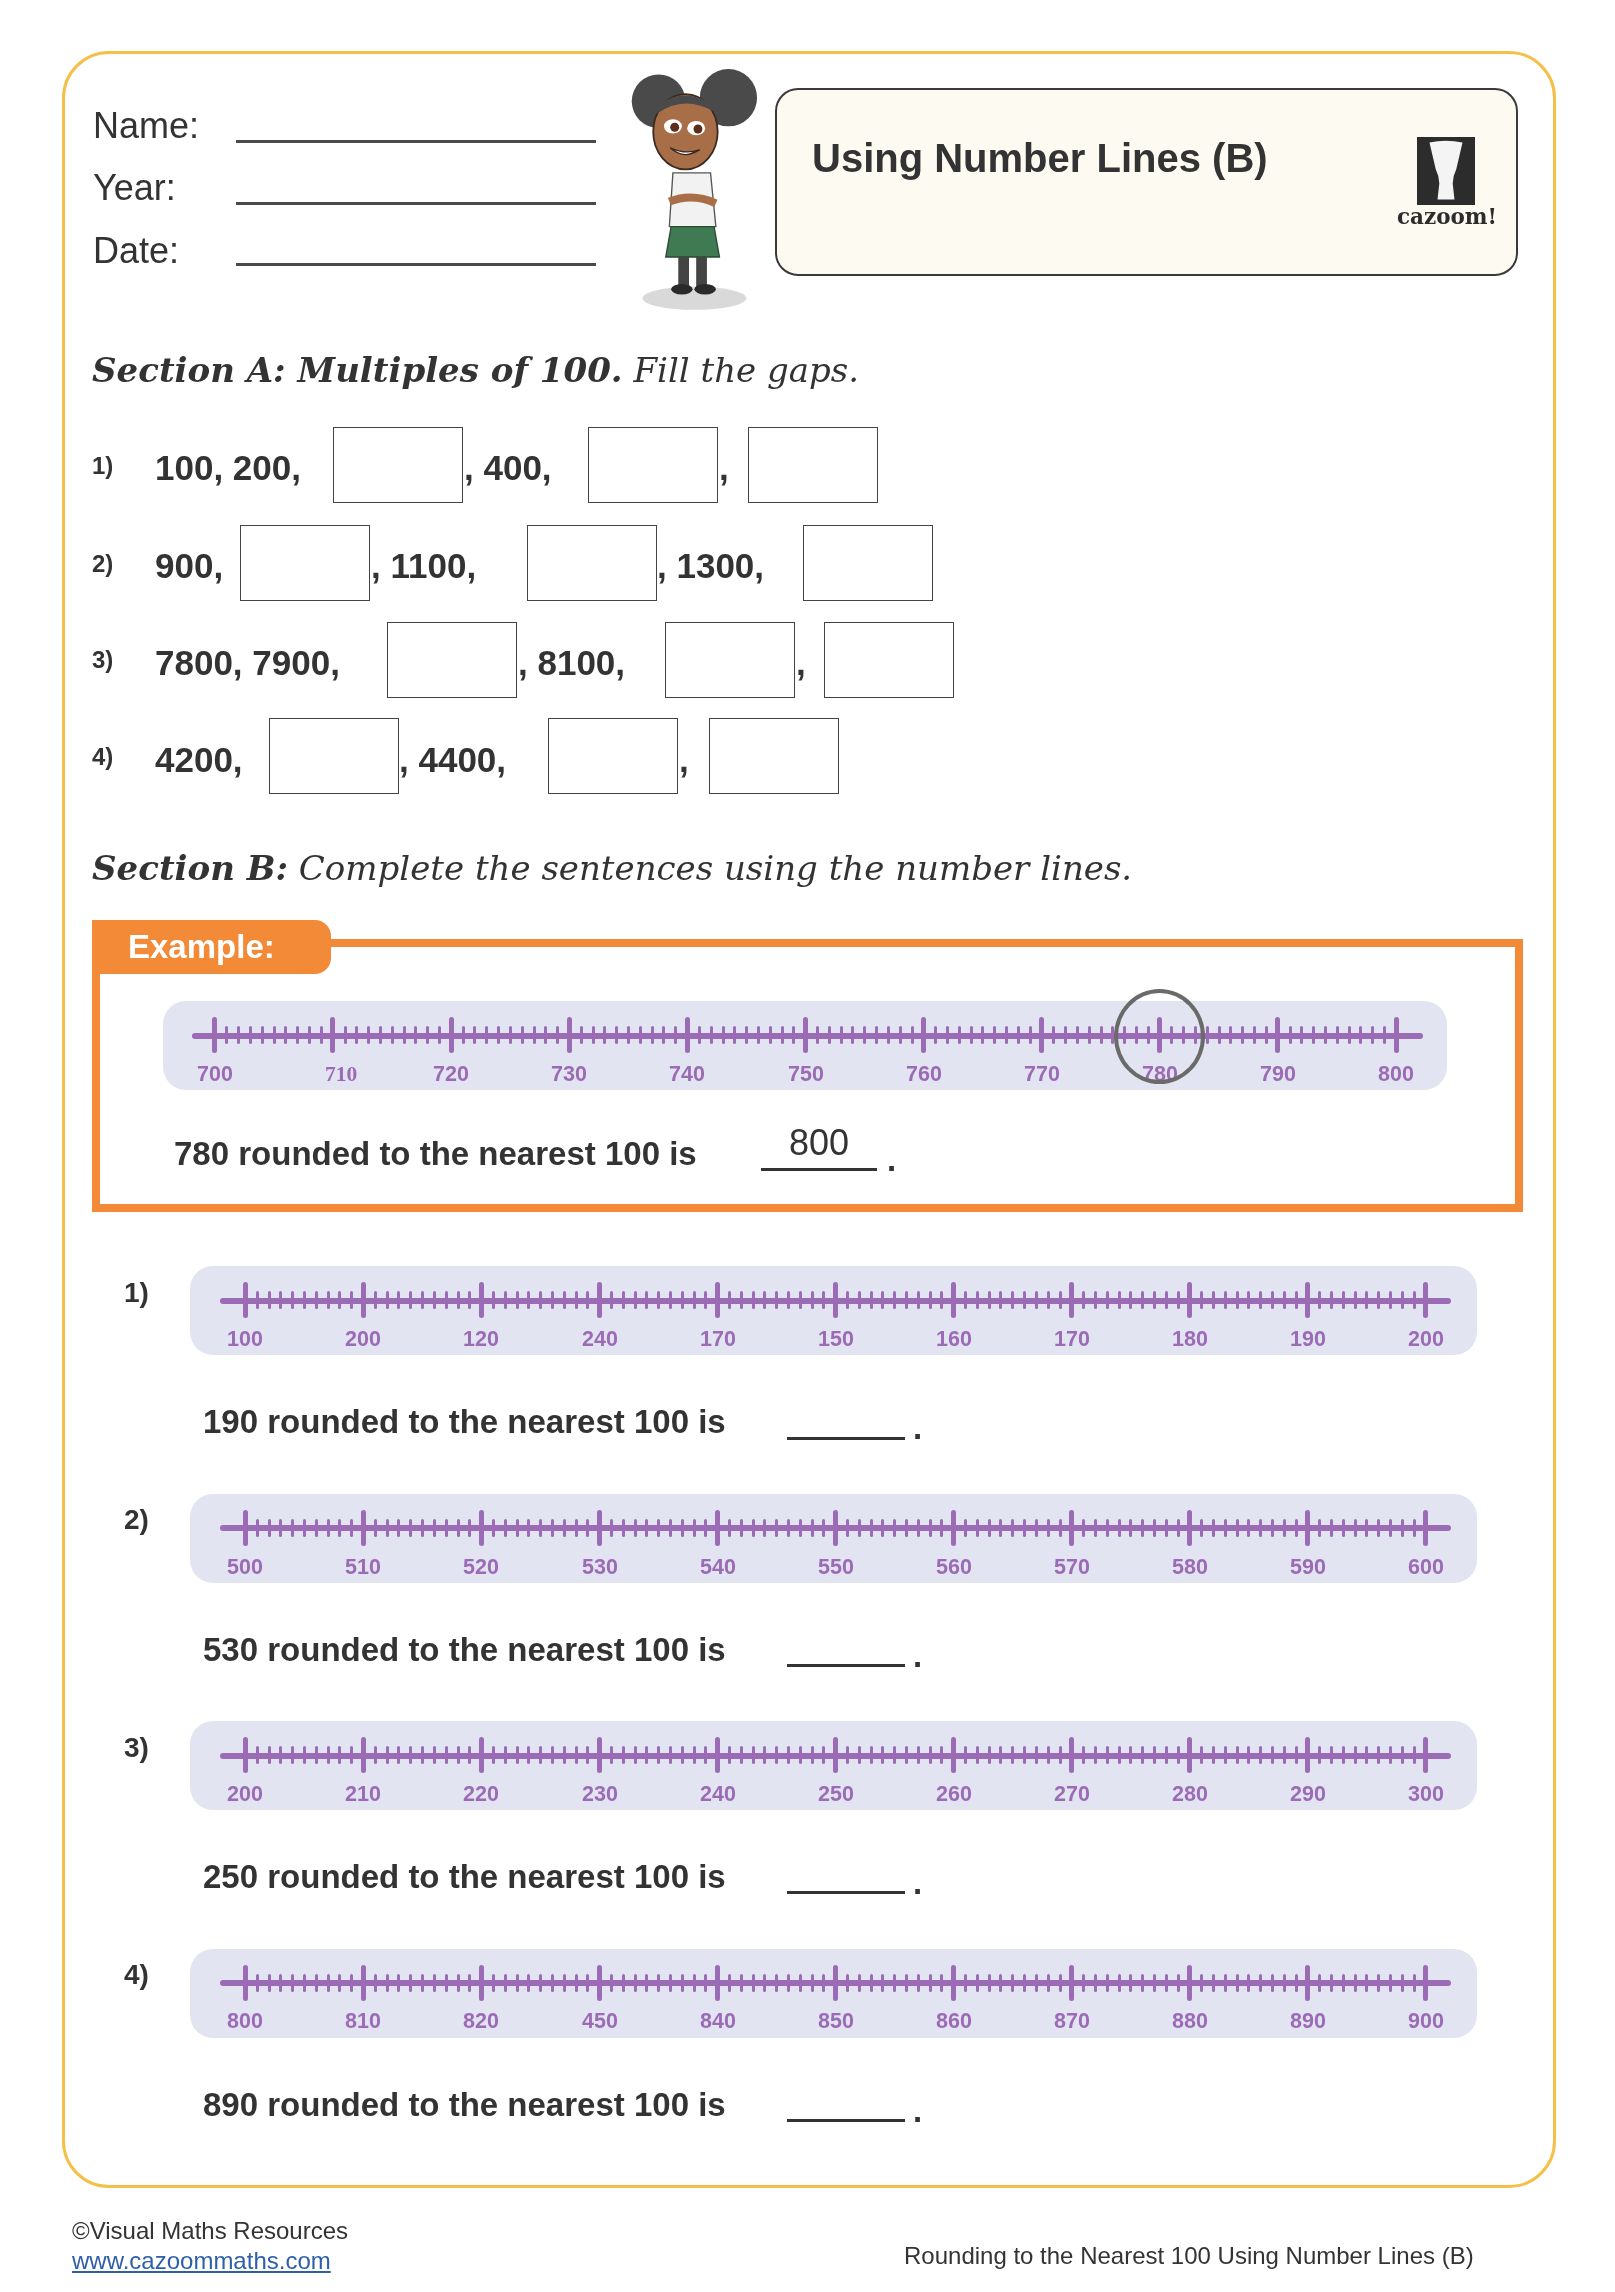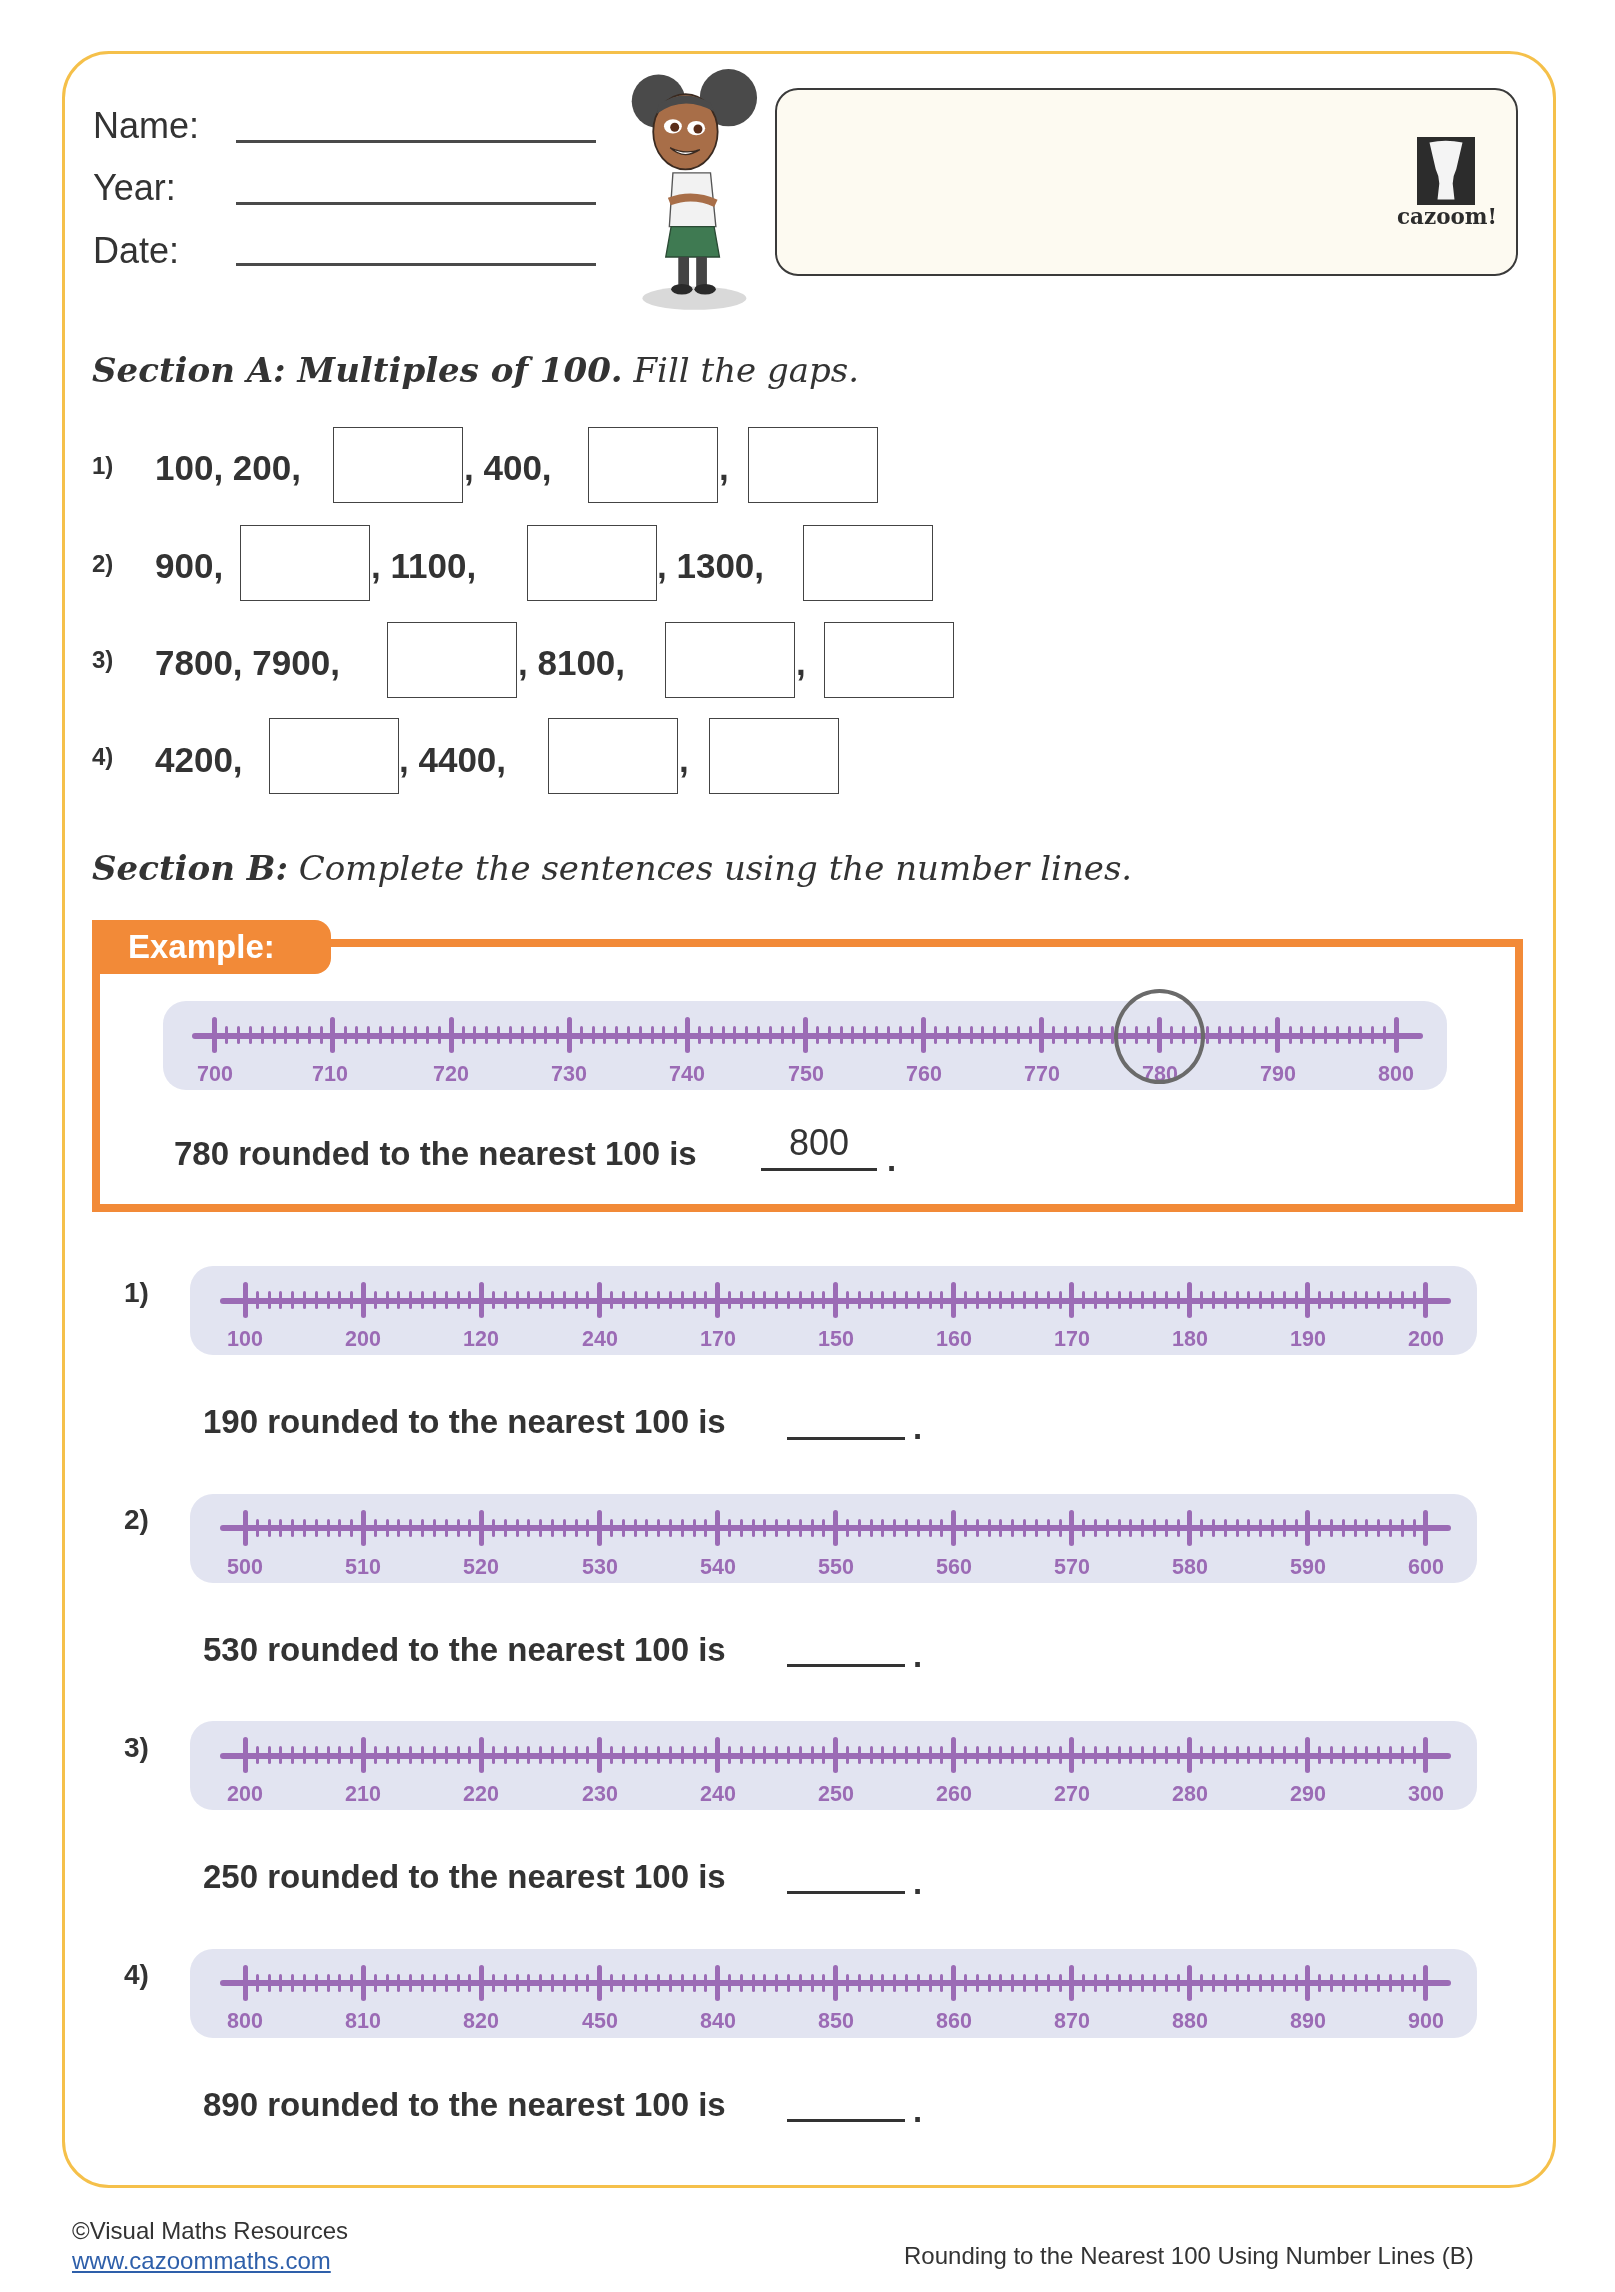--- a/index.html
+++ b/index.html
@@ -62,20 +62,21 @@
   <path d="M54 150 Q80 140 106 152" stroke="#a86e48" stroke-width="9" fill="none"></path>
   <path d="M56 178 L104 178 L110 212 L50 212 Z" fill="#3f7a52" stroke="#2a4a34" stroke-width="1.5"></path>
   <rect x="64" y="212" width="12" height="34" fill="#444"></rect>
   <rect x="84" y="212" width="12" height="34" fill="#444"></rect>
   <ellipse cx="68" cy="248" rx="12" ry="6" fill="#2a2a2a"></ellipse>
   <ellipse cx="94" cy="248" rx="12" ry="6" fill="#2a2a2a"></ellipse>
 </svg>
 
 <div class="abs title-box"></div>
 <div class="abs title-text">
+  <div>Using Number Lines (B)</div>
 </div>
 <div class="abs logo">
   <svg width="58" height="68" viewBox="0 0 65 76">
     <path d="M14 6 Q32 2 51 6 L44 36 Q40 44 40 52 L42 70 L23 70 L25 52 Q25 44 21 36 Z" fill="#f4f4f4"></path>
   </svg>
 </div>
 <div class="abs logo-text">cazoom!</div>
 
 <div class="abs section-head" style="left:92px;top:353px;">
   <b>Section A:  Multiples of 100.</b><span> Fill the gaps.</span>
@@ -127,21 +128,21 @@
     <div class="abs tick-minor" style="left:225px;top:1026px;"></div>
     <div class="abs tick-minor" style="left:237px;top:1026px;"></div>
     <div class="abs tick-minor" style="left:249px;top:1026px;"></div>
     <div class="abs tick-minor" style="left:261px;top:1026px;"></div>
     <div class="abs tick-minor" style="left:273px;top:1026px;"></div>
     <div class="abs tick-minor" style="left:284px;top:1026px;"></div>
     <div class="abs tick-minor" style="left:296px;top:1026px;"></div>
     <div class="abs tick-minor" style="left:308px;top:1026px;"></div>
     <div class="abs tick-minor" style="left:320px;top:1026px;"></div>
     <div class="abs tick-major" style="left:330px;top:1017px;"></div>
-    <div class="abs tick-label" style="left:330px;top:1064px;">710</div>
+    <div class="abs tick-label" style="left:341px;top:1064px;font-family:Liberation Serif, serif;">710</div>
     <div class="abs tick-minor" style="left:344px;top:1026px;"></div>
     <div class="abs tick-minor" style="left:355px;top:1026px;"></div>
     <div class="abs tick-minor" style="left:367px;top:1026px;"></div>
     <div class="abs tick-minor" style="left:379px;top:1026px;"></div>
     <div class="abs tick-minor" style="left:391px;top:1026px;"></div>
     <div class="abs tick-minor" style="left:403px;top:1026px;"></div>
     <div class="abs tick-minor" style="left:414px;top:1026px;"></div>
     <div class="abs tick-minor" style="left:426px;top:1026px;"></div>
     <div class="abs tick-minor" style="left:438px;top:1026px;"></div>
     <div class="abs tick-major" style="left:449px;top:1017px;"></div>

